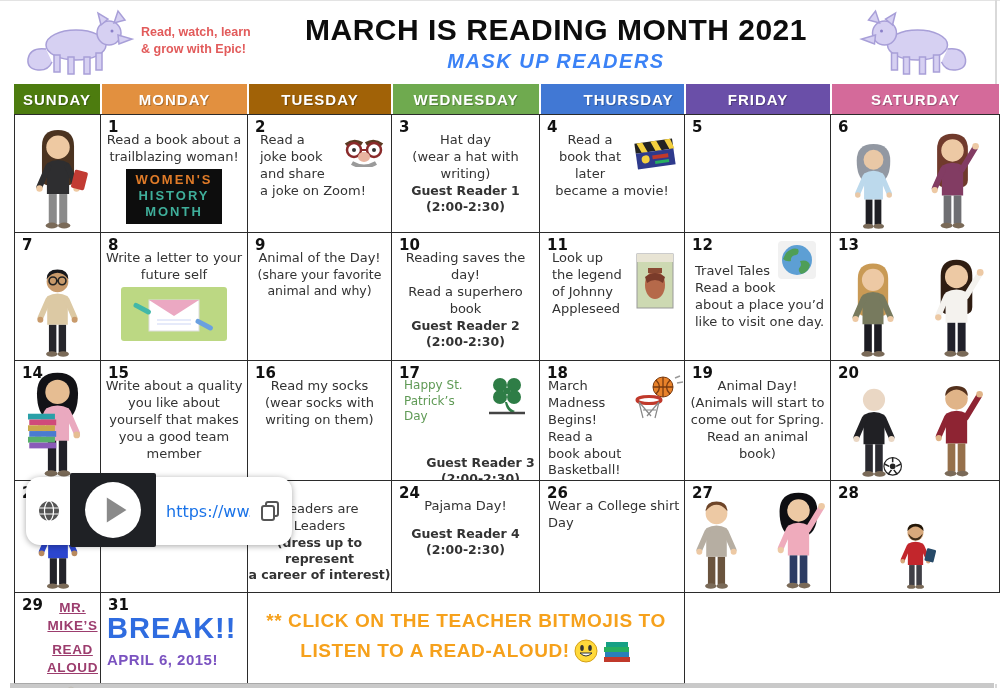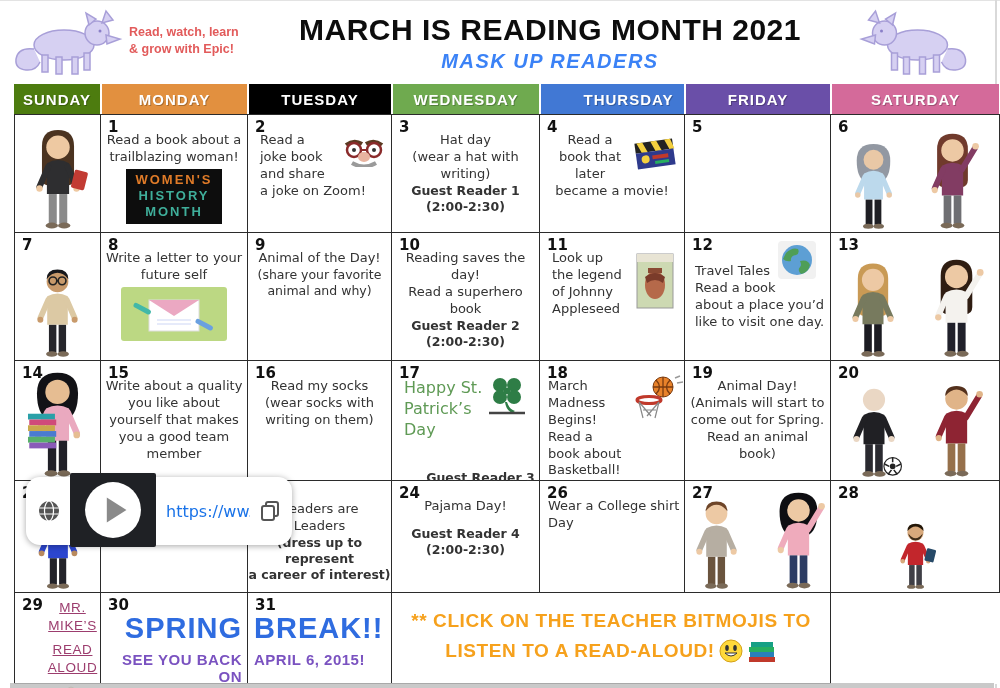--- a/index.html
+++ b/index.html
@@ -3,21 +3,21 @@
 <meta charset="utf-8">
 <style>
   html,body{margin:0;padding:0}
   body{width:1000px;height:688px;background:#fff;position:relative;overflow:hidden;
        font-family:"DejaVu Sans",sans-serif;color:#333}
   .edge-top{position:absolute;top:0;left:0;width:100%;height:1px;background:#e3e3e3}
   .edge-right{position:absolute;top:0;left:995px;width:2px;height:688px;background:#d9d9d9}
   .shadow-bottom{position:absolute;left:10px;top:683px;width:984px;height:5px;background:#bfbfbf;opacity:.85}
 
   
-  .hdr{position:absolute;top:0;left:0;right:10px;height:82px;display:flex;align-items:center;padding:0 12px}
+  .hdr{position:absolute;top:0;left:12px;right:10px;height:82px;display:flex;align-items:center;padding:0 12px}
   .foxwrap{flex:none;line-height:0}
   .tagline{color:var(--epic-red);font:bold 12.5px "Liberation Sans",sans-serif;line-height:1.4;width:125px;margin-left:2px}
   .titleblock{flex:1;text-align:center;padding-top:4px}
   .title{font:bold 30px "Liberation Sans",sans-serif;letter-spacing:.5px;color:#0d0d0d}
   .subtitle{font:bold italic 20px "Liberation Sans",sans-serif;letter-spacing:1.5px;color:#3b82f6;margin-top:3px}
 
   
   .dhrow{position:absolute;top:84px;left:14px;display:grid;height:30px;
          grid-template-columns:86px 147px 144px 148px 145px 146px 169px}
   .dhcell{display:flex;align-items:center;justify-content:center;color:#fff;
@@ -28,22 +28,22 @@
   
   .grid{position:absolute;top:114px;left:14px;display:grid;
         grid-template-columns:86px 147px 144px 148px 145px 146px 169px;
         grid-template-rows:118px 128px 120px 112px 91px;
         border-top:1px solid #2b2b2b;border-left:1px solid #2b2b2b;background:#fff}
   .cell{position:relative;box-sizing:border-box;border-right:1px solid #2b2b2b;border-bottom:1px solid #2b2b2b;background:#fff}
   .daynum{position:absolute;top:3px;left:7px;font:bold 15px "DejaVu Sans",sans-serif;color:#111;z-index:1}
   .content{margin-top:17px;font-size:13px;line-height:1.3;text-align:center;color:#333;position:relative;z-index:0}
   .ln.b{font-weight:bold;font-size:12.5px}
   .ln.sm{font-size:12.5px}
-  .ln.g{color:var(--stpat-green);font-size:16px}
-  .ln.mm{color:var(--mrmike-maroon);font-weight:normal;text-decoration:underline;
+  .ln.g{color:var(--stpat-green);font-size:12px}
+  .ln.mm{color:var(--mrmike-maroon);font-weight:bold;text-decoration:underline;
          font-family:"Liberation Sans",sans-serif;letter-spacing:.6px;font-size:13.5px;margin-bottom:7px}
   .ln.big{color:var(--spring-blue);font:bold 29px "Liberation Sans",sans-serif;letter-spacing:1px;line-height:1.1}
   .ln.sub{color:var(--spring-purple);font:bold 15px "Liberation Sans",sans-serif;letter-spacing:.5px;margin-top:6px}
   .ln.ctr{text-align:center;padding-left:18px}
   .ln.mt{margin-top:30px}
   .ln.sp{height:11px}
   .ln.full{margin-right:-44px}
 
   .iconwrap{position:absolute;line-height:0}
   .c1 .iconwrap,.c8 .iconwrap,.c29 .iconwrap{position:static;display:block;text-align:center;margin-top:3px;line-height:0}
@@ -136,21 +136,21 @@
         <path d="M94 32 l14 4 l-13 5z"></path>
       </g>
       <circle cx="88" cy="28" r="1.5" fill="#8a7fc8"></circle>
     </svg>
   </span>
 </div>
 
 <div class="dhrow">
     <div class="dhcell" style="background: #4d7c0f;">SUNDAY</div>
     <div class="dhcell" style="background: rgb(226, 144, 63);">MONDAY</div>
-    <div class="dhcell" style="background: #000000;">TUESDAY</div>
+    <div class="dhcell" style="background: #a16207;">TUESDAY</div>
     <div class="dhcell" style="background: rgb(111, 170, 79);">WEDNESDAY</div>
     <div class="dhcell" style="background: rgb(65, 120, 212); padding-left: 32px;">THURSDAY</div>
     <div class="dhcell" style="background: rgb(106, 79, 168);">FRIDAY</div>
     <div class="dhcell" style="background: rgb(212, 106, 154);">SATURDAY</div>
   </div>
 <div class="grid">
     <div class="cell sun">
       <div class="avrow">
         <span class="avatar"><svg width="74" height="104" viewBox="0 0 60 84">
             <path d="M17 16 Q17 3 30 3 Q43 3 43 16 L43 42 Q43 48 37 48 L23 48 Q17 48 17 42 Z" fill="#4b3320"></path>
@@ -602,27 +602,20 @@
       <div class="content">
         <div class="ln mm">MR. MIKE’S</div>
         <div class="ln mm">READ ALOUD</div>
       </div>
       <span class="iconwrap"><svg width="48" height="28" viewBox="0 0 48 28">
           <path d="M2 14 L24 4 L46 14 L24 22 Z" fill="#f0e6c8" stroke="#b09a6a"></path>
           <path d="M2 14 L24 22 L24 26 L2 18 Z" fill="#b5403a"></path>
           <path d="M46 14 L24 22 L24 26 L46 18 Z" fill="#d8c79a"></path>
           <line x1="24" y1="4" x2="24" y2="22" stroke="#c8b88a"></line>
         </svg></span>
-    </div>
-    <div class="cell c30">
-      <span class="daynum">30</span>
-      <div class="content">
-        <div class="ln big">SPRING</div>
-        <div class="ln sub">SEE YOU BACK ON</div>
-      </div>
     </div>
     <div class="cell c31">
       <span class="daynum">31</span>
       <div class="content">
         <div class="ln big">BREAK!!</div>
         <div class="ln sub">APRIL 6, 2015!</div>
       </div>
     </div>
     <div class="cell fcell" style="grid-column: span 3;">
       <div class="fmsg">

